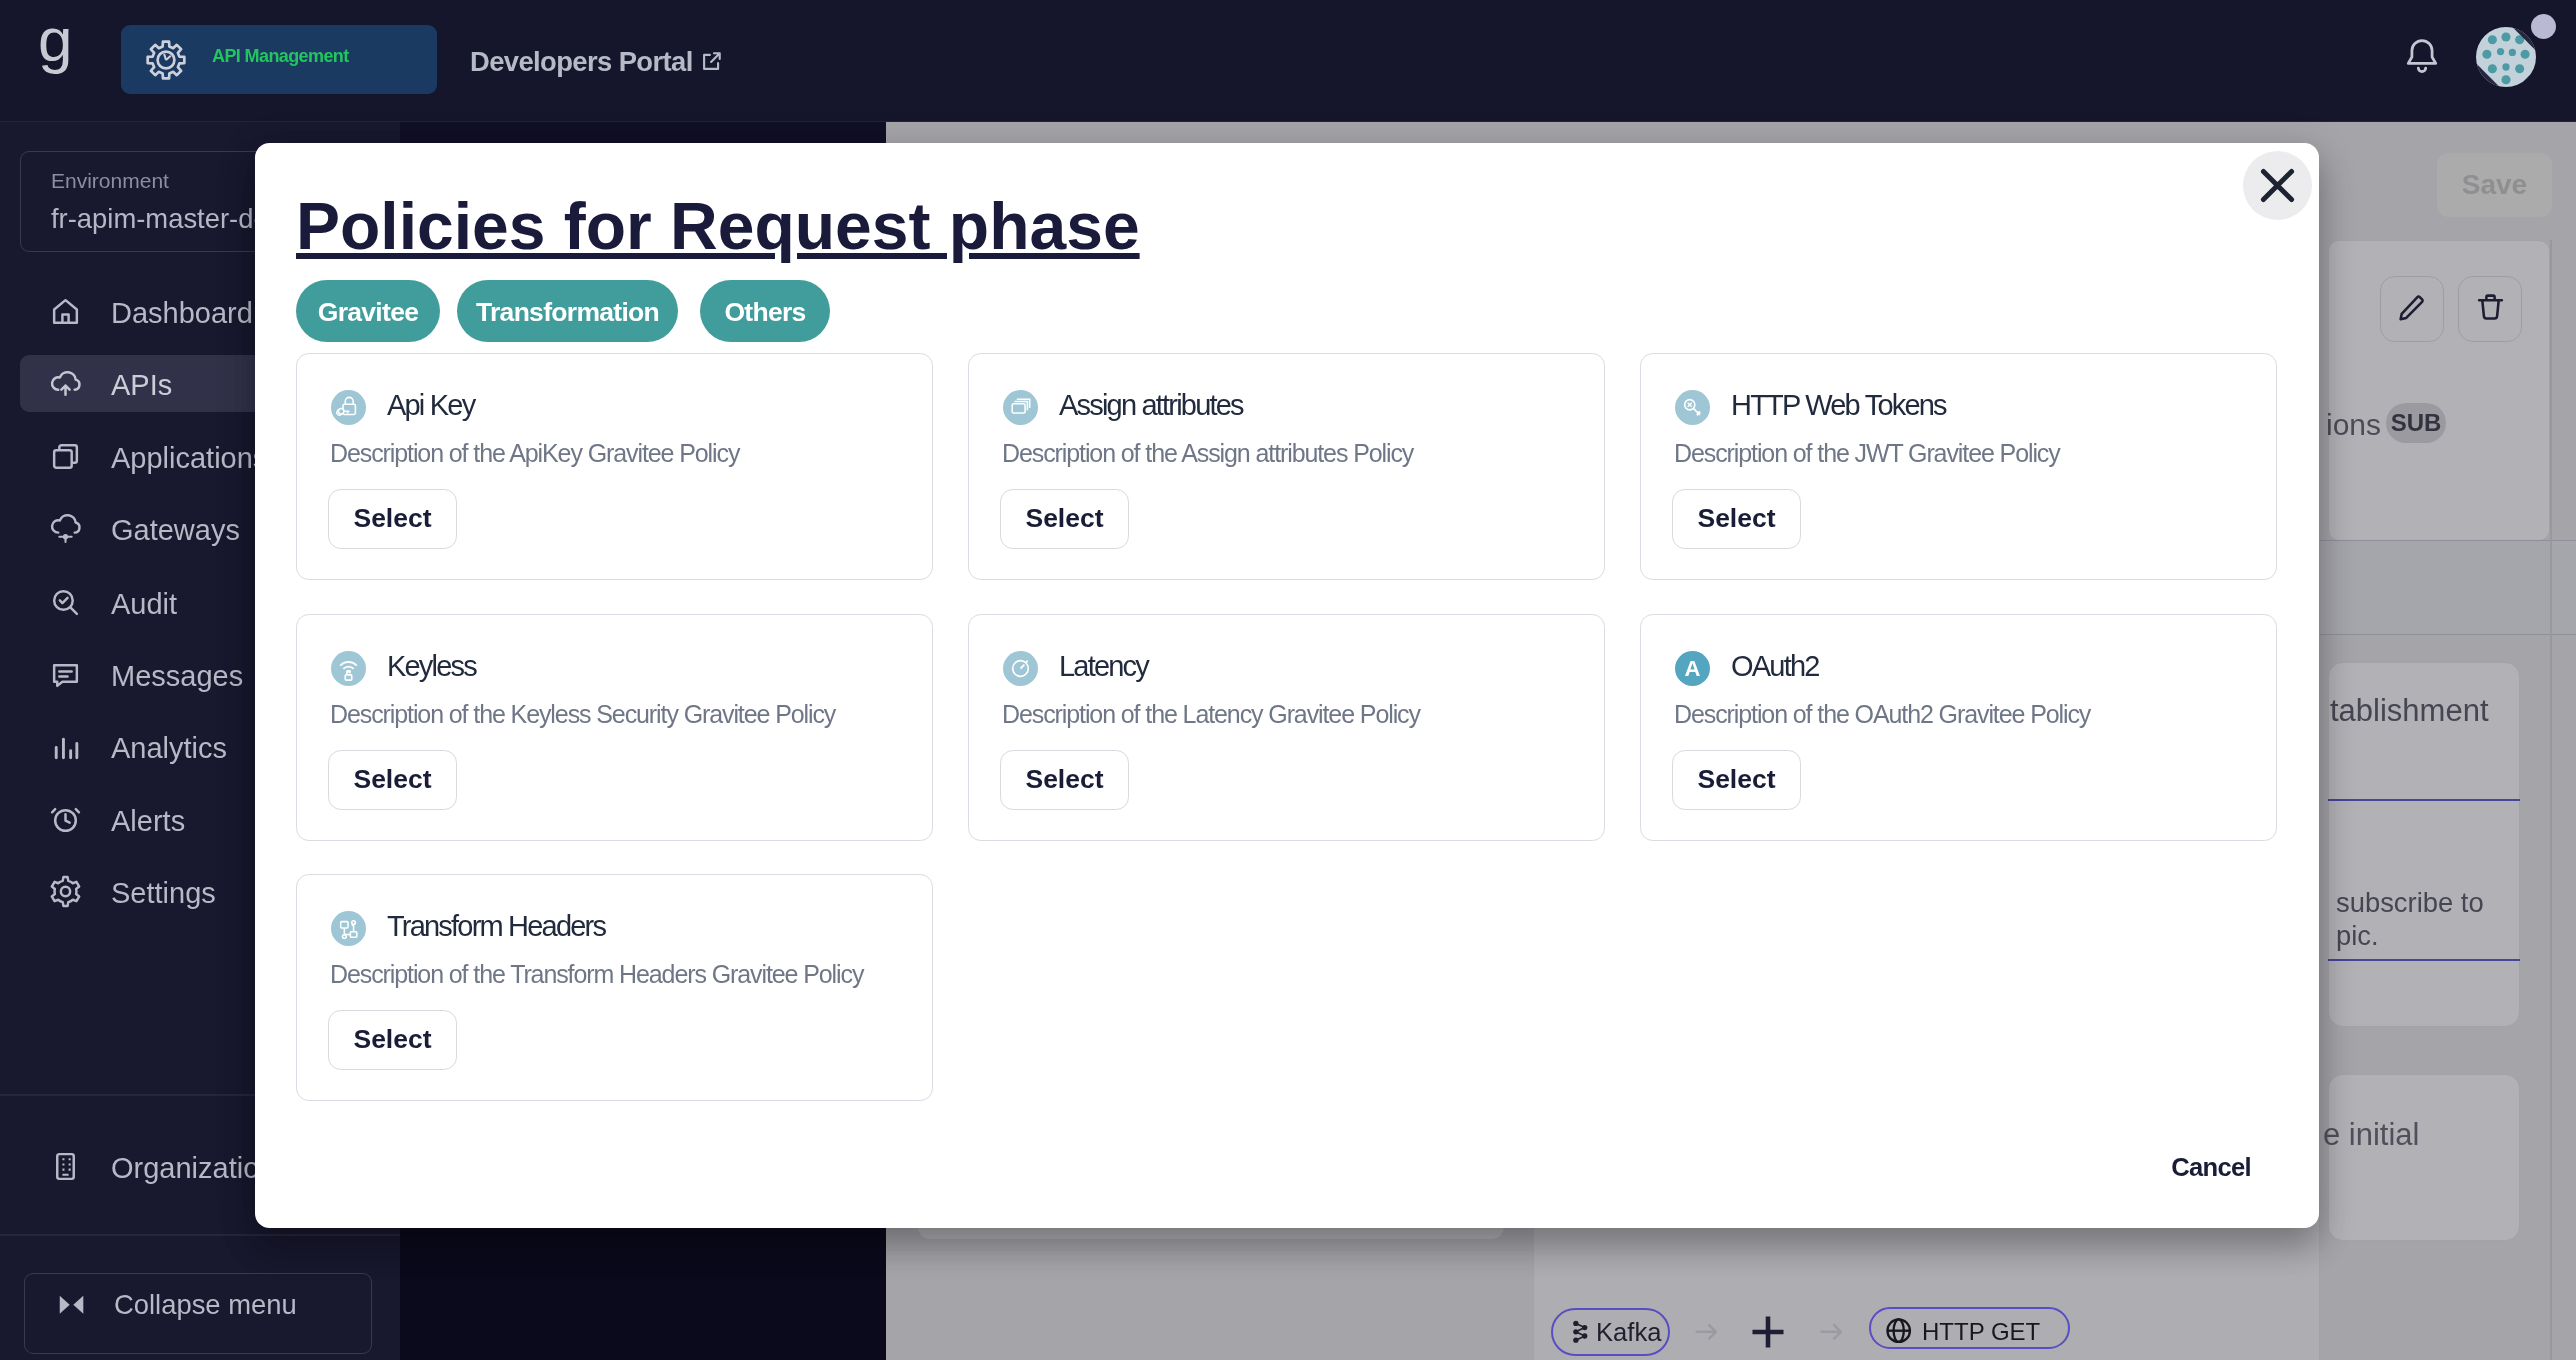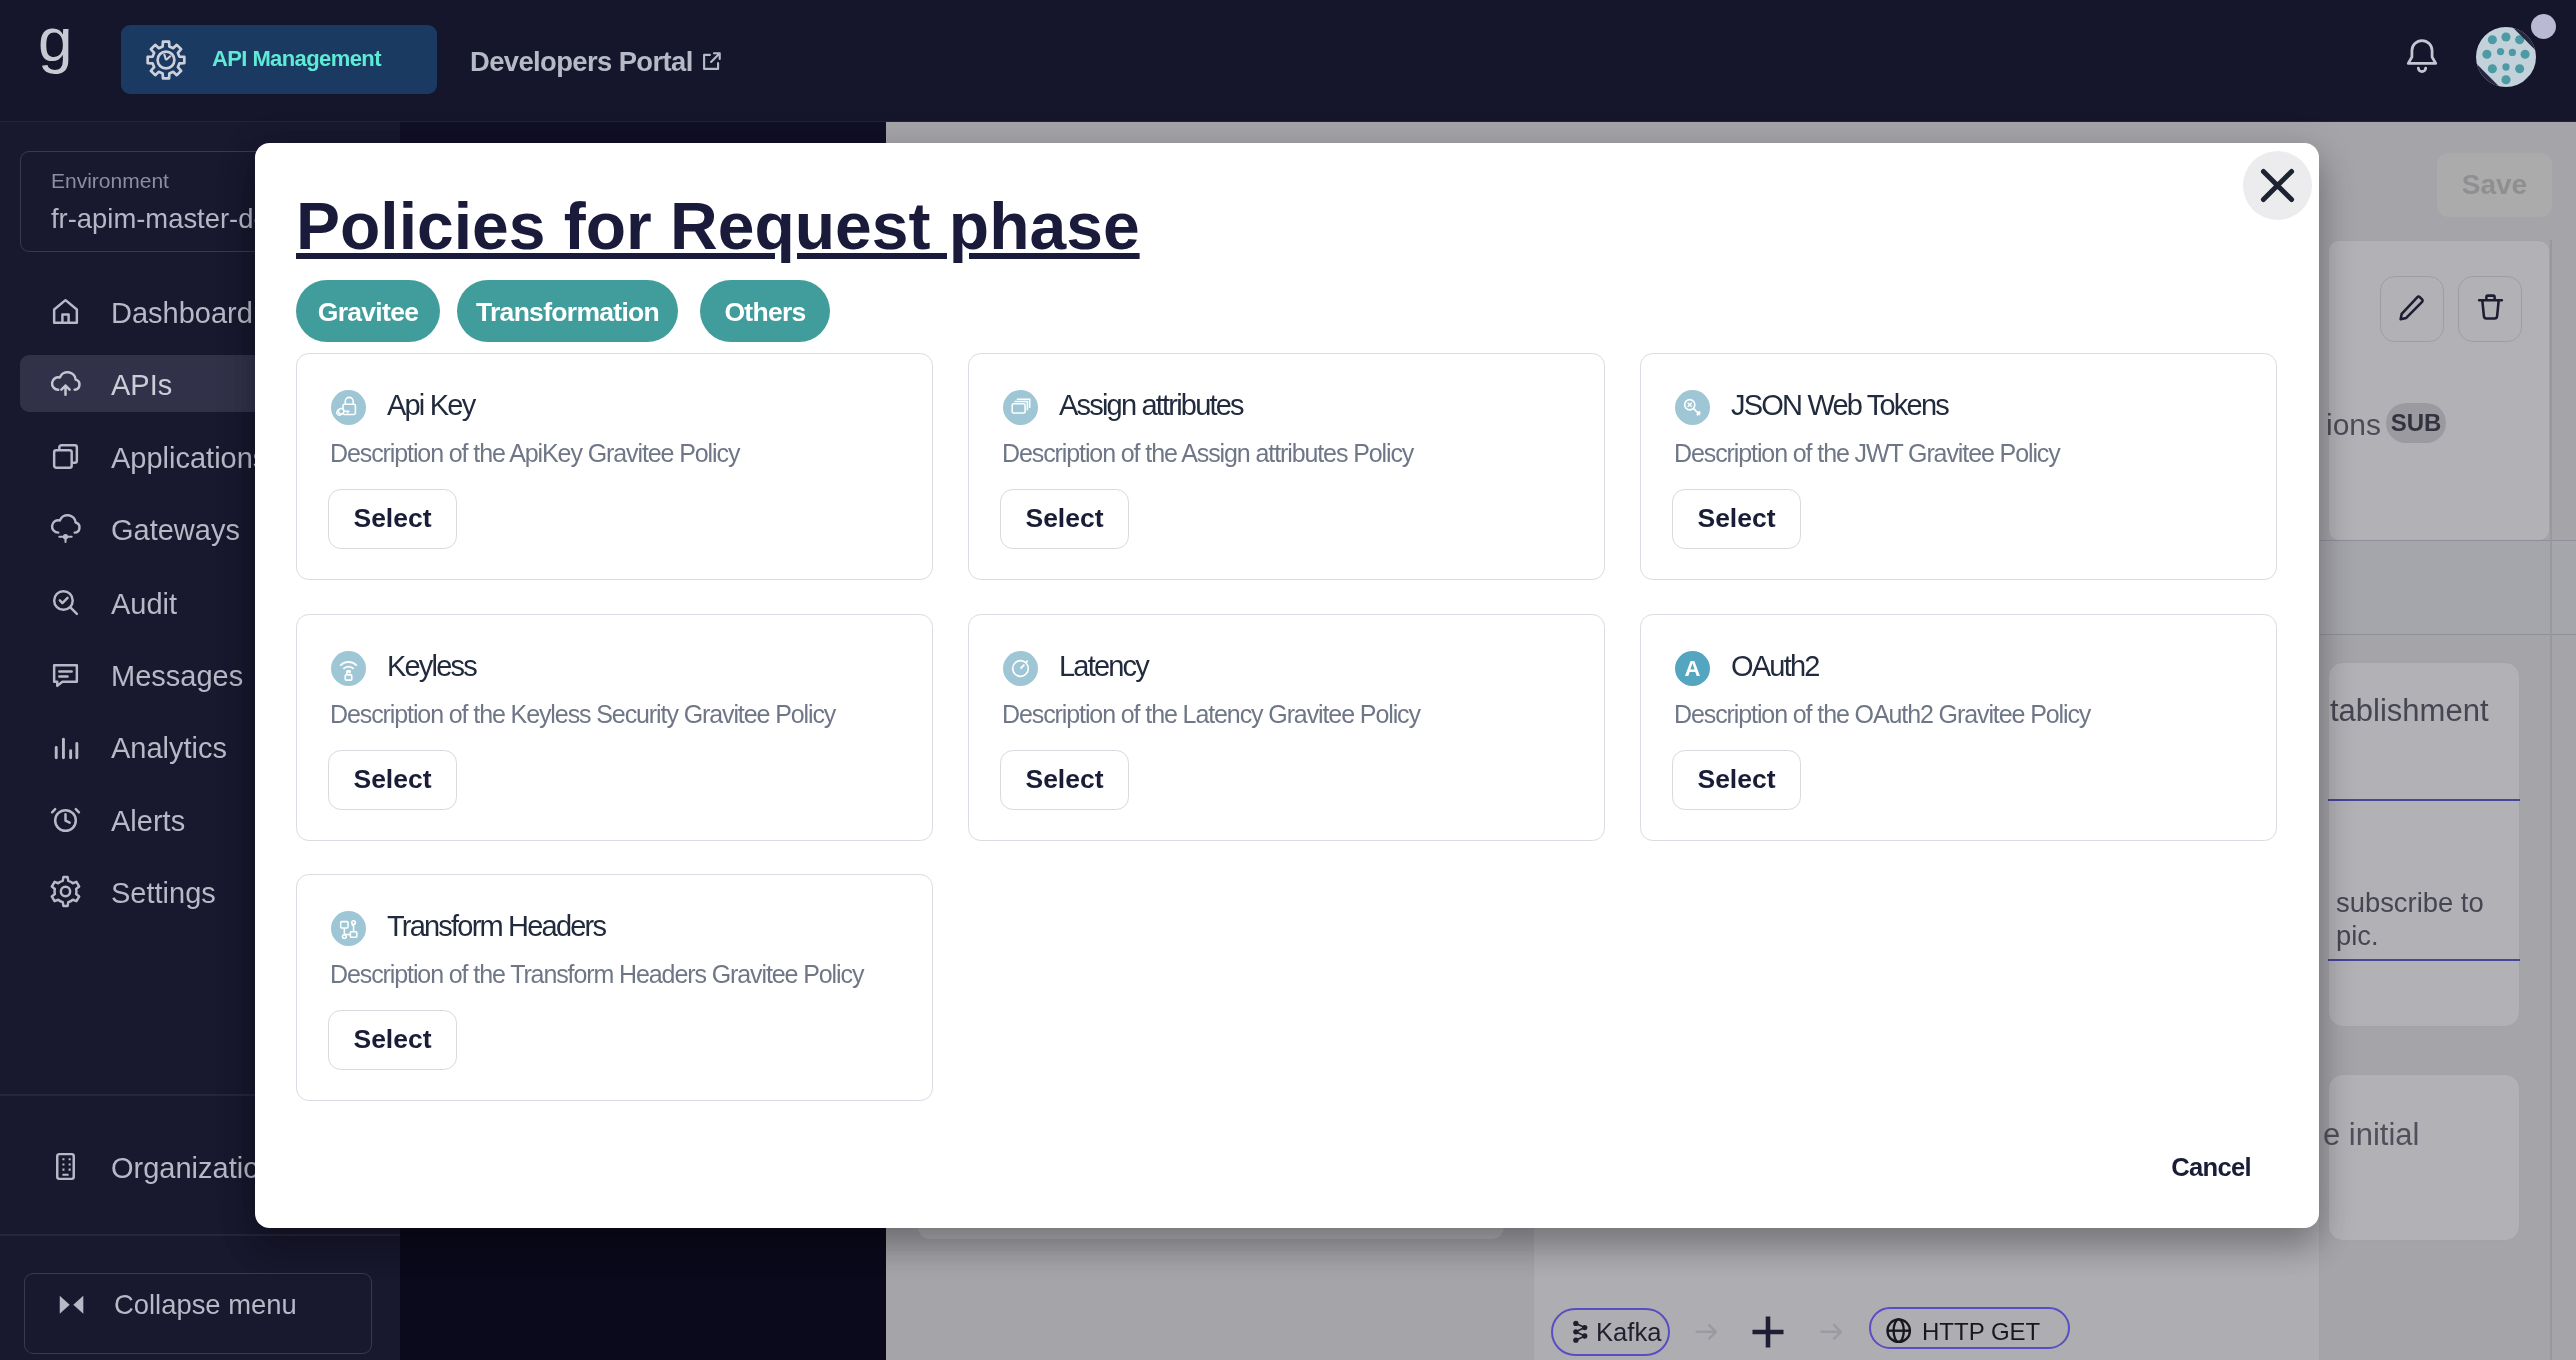--- a/index.html
+++ b/index.html
@@ -5,21 +5,21 @@
   * { margin:0; padding:0; box-sizing:border-box; }
   html,body { width:2576px; height:1360px; overflow:hidden; background:#a4a4a9;
     font-family:"Liberation Sans", sans-serif; }
   .abs { position:absolute; }
   #stage { position:relative; width:2576px; height:1360px; }
 
   
   #topbar { left:0; top:0; width:2576px; height:122px; background:#15152b; border-bottom:1.8px solid #23233c; }
   #logo { left:38px; top:3.7px; font-size:62px; font-weight:400; color:#c9c9d4; }
   #apimBtn { left:121px; top:25px; width:316px; height:69px; background:#1b3a62; border-radius:9.1px; }
-  #apimBtn .txt { position:absolute; left:91px; top:21px; font-size:22px; font-weight:700; color:#5eead4; letter-spacing:-0.6px; white-space:nowrap; }
+  #apimBtn .txt { position:absolute; left:91px; top:21px; font-size:18px; font-weight:700; color:#22c55e; letter-spacing:-0.6px; white-space:nowrap; }
   #devPortal { left:470px; top:46px; font-size:27.4px; font-weight:700; color:#b6bac6; letter-spacing:-0.6px; white-space:nowrap; }
 
   
   #sidebar { left:0; top:122px; width:400px; height:1239px; background:#18182e; }
   #envbox { position:absolute; left:20px; top:29px; width:360px; height:101px; border:1.8px solid #39394f; border-radius:9.1px; }
   #envbox .lbl { position:absolute; left:30px; top:16.5px; font-size:21px; color:#8d8da1; }
   #envbox .val { position:absolute; left:30px; top:51px; font-size:27.4px; color:#b6b6c6; }
   .mitem { position:absolute; left:20px; width:384px; height:57px; }
   .mitem.active { background:#31314a; border-radius:9.1px; }
   .mitem .mico { position:absolute; left:29px; top:12px; width:33px; height:33px; }
@@ -334,21 +334,21 @@
     <div class="pcard" style="left:1385px; top:210px;">
       <div class="pico">
         <svg width="35" height="35" viewBox="0 0 38 38">
             <g stroke="#fff" fill="none" stroke-width="1.8">
               <circle cx="16" cy="16" r="5.5"></circle>
               <path d="M20 20 l7 7 m-3.4 -1 l1.6 1.6 m0.4 -4.4 l2 2"></path>
               <path d="M13.8 13.8 l4.4 4.4 m0 -4.4 l-4.4 4.4" stroke-width="1.4"></path>
             </g>
           </svg>
       </div>
-      <div class="ptitle">JSON Web Tokens</div>
+      <div class="ptitle">HTTP Web Tokens</div>
       <div class="pdesc">Description of the JWT Gravitee Policy</div>
       <div class="psel">Select</div>
     </div>
 
     <div class="pcard" style="left:41px; top:471px;">
       <div class="pico">
         <svg width="35" height="35" viewBox="0 0 38 38">
             <g stroke="#fff" fill="none" stroke-width="1.8">
               <path d="M10 16 a12 12 0 0 1 18 0" stroke-width="2"></path>
               <path d="M13.4 19.4 a7.5 7.5 0 0 1 11.2 0" stroke-width="2"></path>

